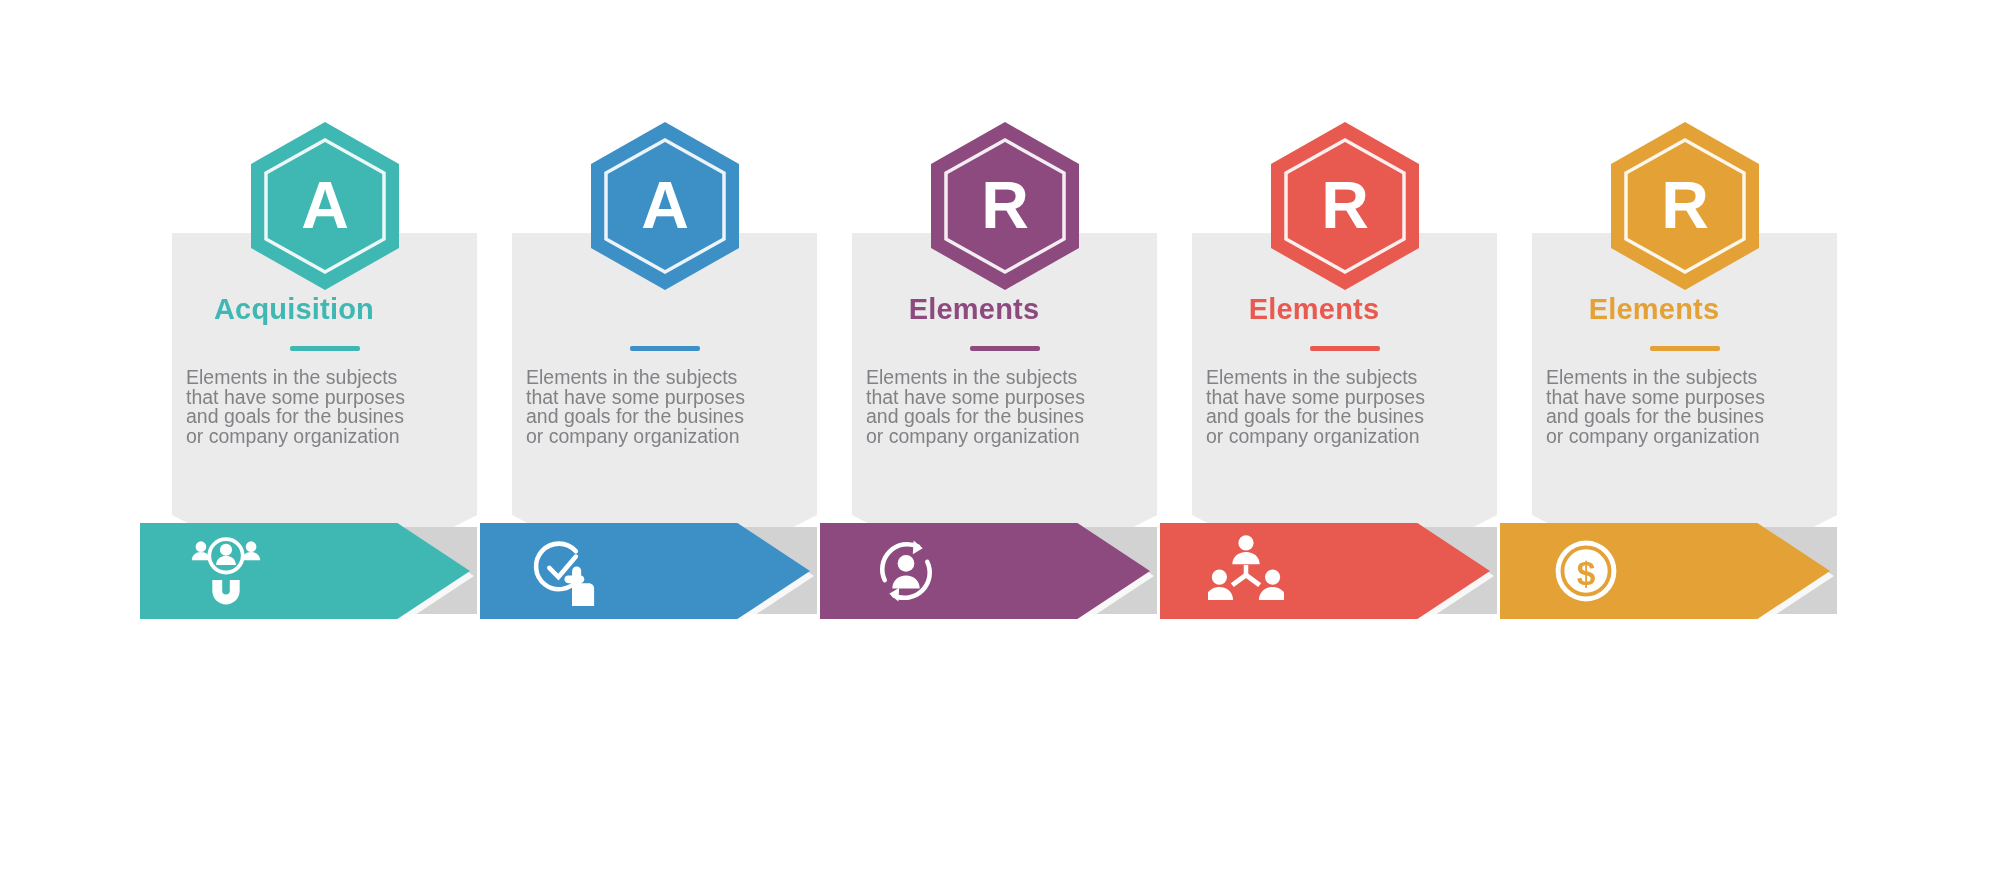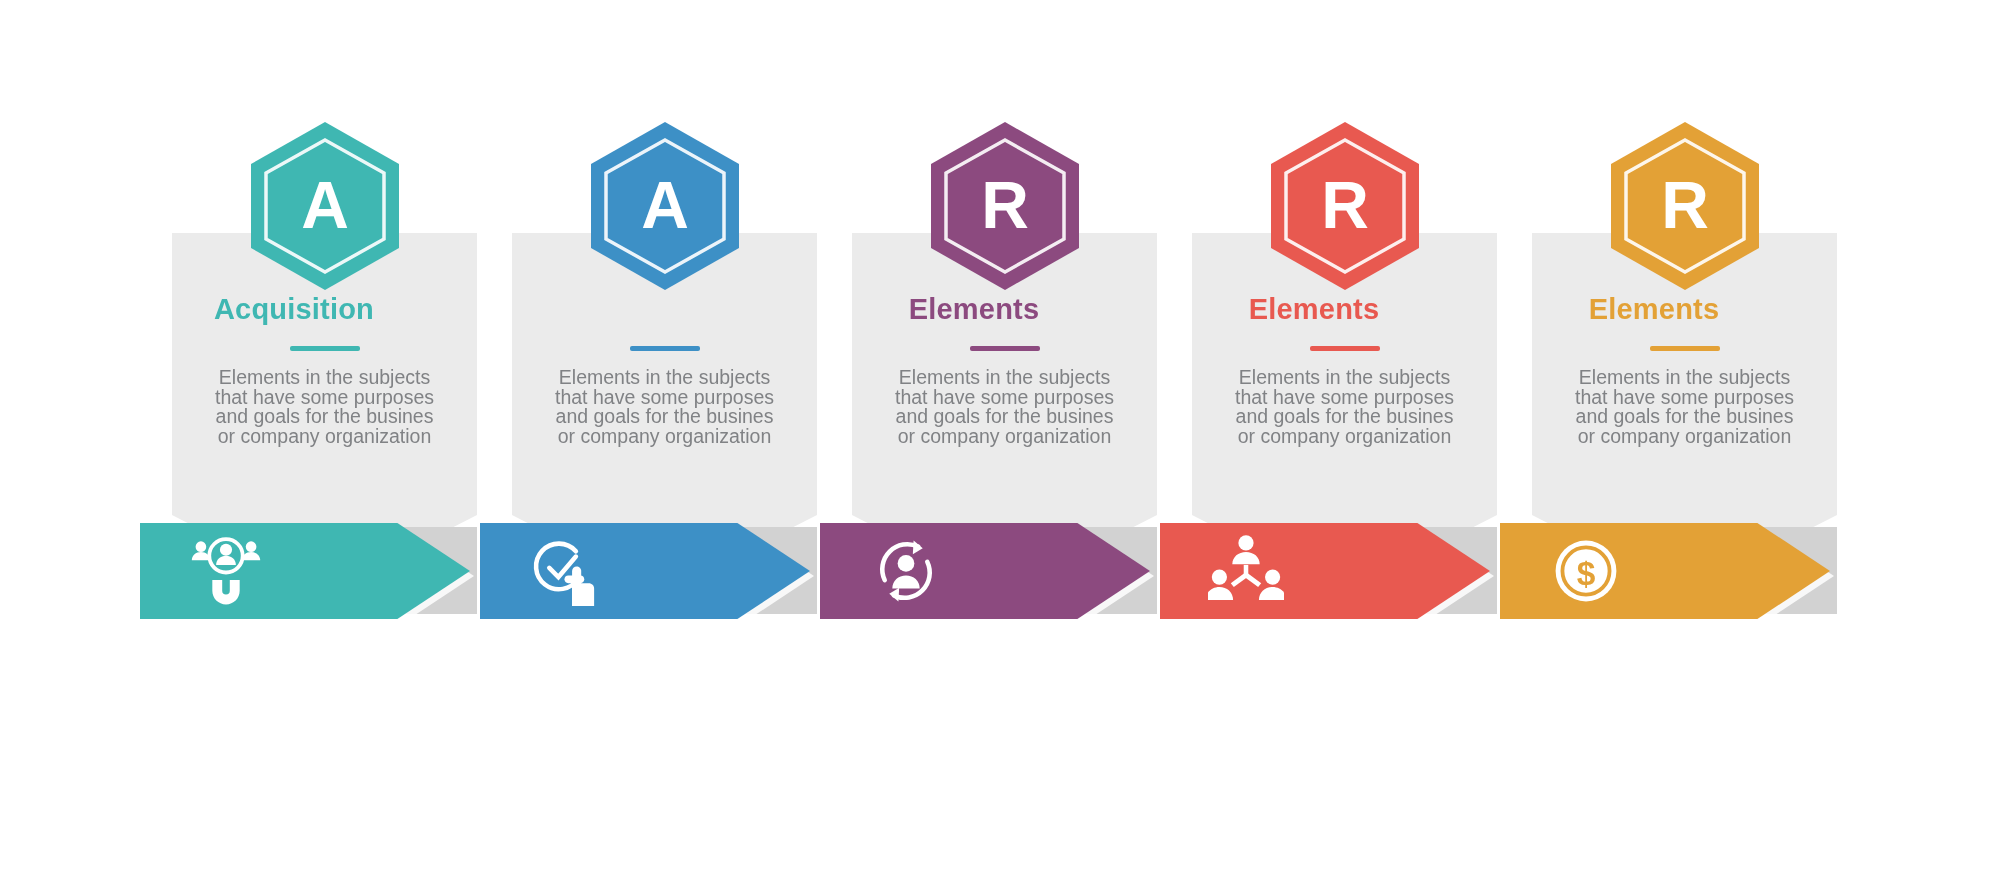--- a/index.html
+++ b/index.html
@@ -132,21 +132,20 @@
     height: 5px;
     border-radius: 2px;
   }
 
   
   .desc {
     position: absolute;
     left: 14px;
     top: 135px;
     width: 277px;
-    text-align: center;
     font-size: 19.5px;
     line-height: 1.0;
     color: #808285;
     white-space: pre-line;
   }
 </style>
 </head>
 <body>
 
 <div class="stage">

